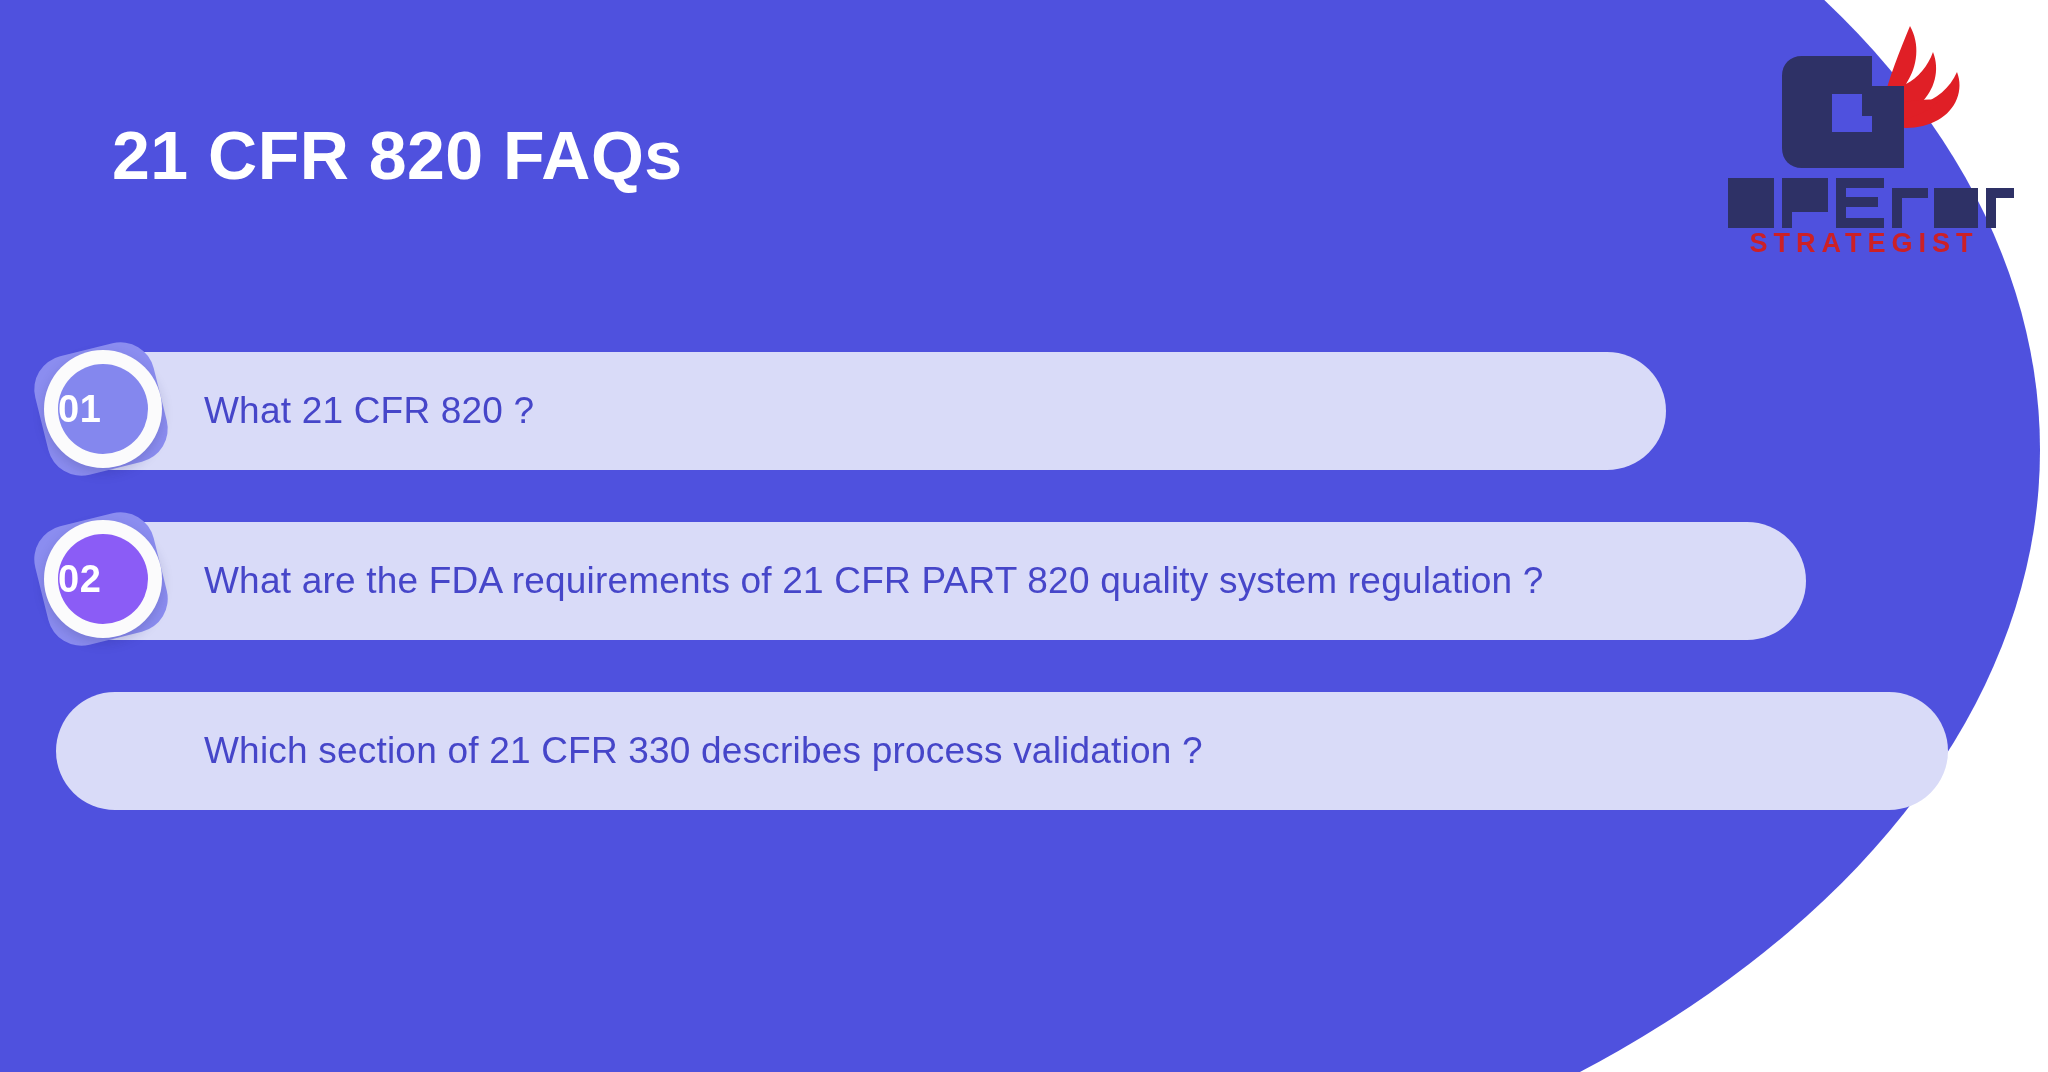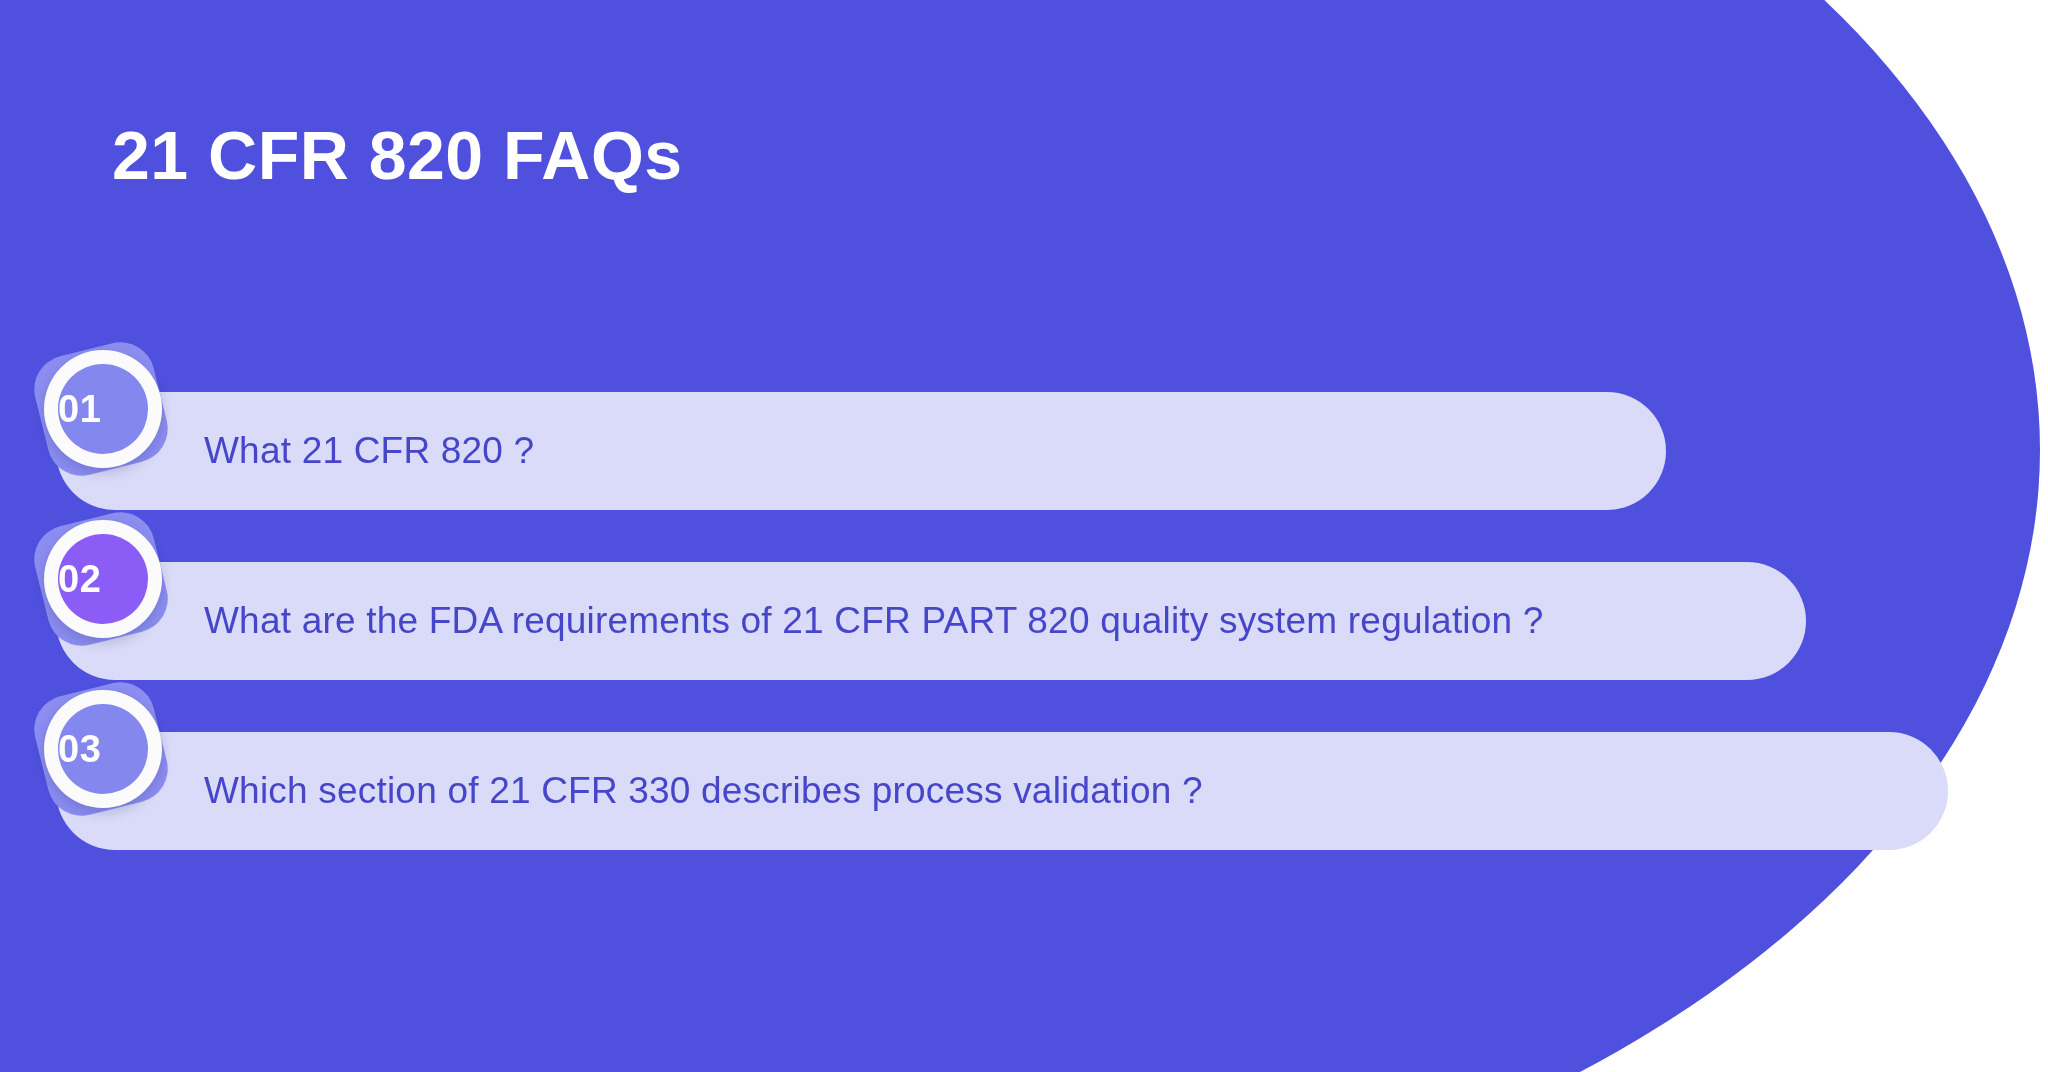--- a/index.html
+++ b/index.html
@@ -80,21 +80,20 @@
 
   .faq-pill {
     position: absolute;
     left: 56px;
     top: 8px;
     height: 118px;
     background: #D9DBF8;
     border-radius: 60px;
     display: flex;
     align-items: center;
-    margin-top: 40px;
   }
 
   .faq-text {
     margin-left: 148px;
     font-size: 37px;
     color: #4646C9;
     white-space: nowrap;
     letter-spacing: 0.2px;
   }
 
@@ -152,20 +151,51 @@
 </head>
 <body>
 
 <div id="slide">
 
   <div class="bg-purple-base" style="background: rgb(79, 81, 222);"></div>
   <div class="bg-purple-ellipse" style="background: rgb(79, 81, 222);"></div>
 
   <div class="title">21 CFR 820 FAQs</div>
 
+  <div class="logo">
+    <svg viewBox="0 0 300 240" xmlns="http://www.w3.org/2000/svg">
+
+      <g>
+        <path d="M196 8 C206 26 204 48 192 66 C204 60 214 48 219 34 C226 52 221 72 206 86 C222 82 236 70 243 54 C250 72 242 92 224 102 C210 110 192 112 176 108 C170 104 166 96 168 88 C174 62 186 32 196 8 Z" fill="#E01F26"></path>
+        <path d="M166 92 C184 84 206 80 226 82 C216 92 202 99 186 102 C176 104 170 100 166 92 Z" fill="#E01F26"></path>
+      </g>
+
+      <g>
+        <path d="M88 38 L158 38 L158 76 L118 76 L118 114 L158 114 L158 98 L148 98 L148 68 L190 68 L190 150 L88 150 C76 150 68 142 68 130 L68 58 C68 46 76 38 88 38 Z" fill="#2E3166"></path>
+        <rect x="68" y="38" width="122" height="112" rx="24" fill="none"></rect>
+      </g>
+
+      <g fill="#2E3166">
+
+        <path d="M14 160 h46 v50 h-46 z M24 170 h26 v30 h-26 z"></path>
+
+        <path d="M68 160 h46 v34 h-36 v16 h-10 z M78 170 h26 v14 h-26 z"></path>
+
+        <path d="M122 160 h48 v10 h-38 v9 h32 v10 h-32 v11 h38 v10 h-48 z"></path>
+
+        <path d="M178 170 h36 v10 h-26 v30 h-10 z"></path>
+
+        <path d="M220 170 h44 v40 h-44 z M230 180 h24 v20 h-24 z"></path>
+
+        <path d="M272 170 h44 v40 h-10 v-30 h-24 v30 h-10 z"></path>
+      </g>
+
+      <text x="150" y="234" text-anchor="middle" font-family="Liberation Sans, sans-serif" font-size="27" font-weight="bold" letter-spacing="6" fill="#CC2026">STRATEGIST</text>
+    </svg>
+  </div>
 
   <div class="faq-list">
 
     <div class="faq-row">
       <div class="faq-pill" style="width: 1610px; background: rgb(217, 219, 248);">
         <span class="faq-text" style="color: rgb(70, 70, 201);">What 21 CFR 820 ?</span>
       </div>
       <div class="badge">
         <div class="badge-accent" style="background: rgb(139, 141, 240);"></div>
         <div class="badge-ring"></div>
@@ -185,23 +215,16 @@
         <div class="badge-inner" style="background: #8b5cf6;">
           <span class="badge-num">02</span>
         </div>
       </div>
     </div>
 
     <div class="faq-row">
       <div class="faq-pill" style="width: 1892px; background: rgb(217, 219, 248);">
         <span class="faq-text" style="color: rgb(70, 70, 201);">Which section of 21 CFR 330 describes process validation ?</span>
       </div>
-      <div class="badge">
-        <div class="badge-accent" style="background: rgb(139, 141, 240);"></div>
-        <div class="badge-ring"></div>
-        <div class="badge-inner" style="background: rgb(132, 135, 238);">
-          <span class="badge-num">03</span>
-        </div>
-      </div>
     </div>
 
   </div>
 </div>
 
 </body></html>

